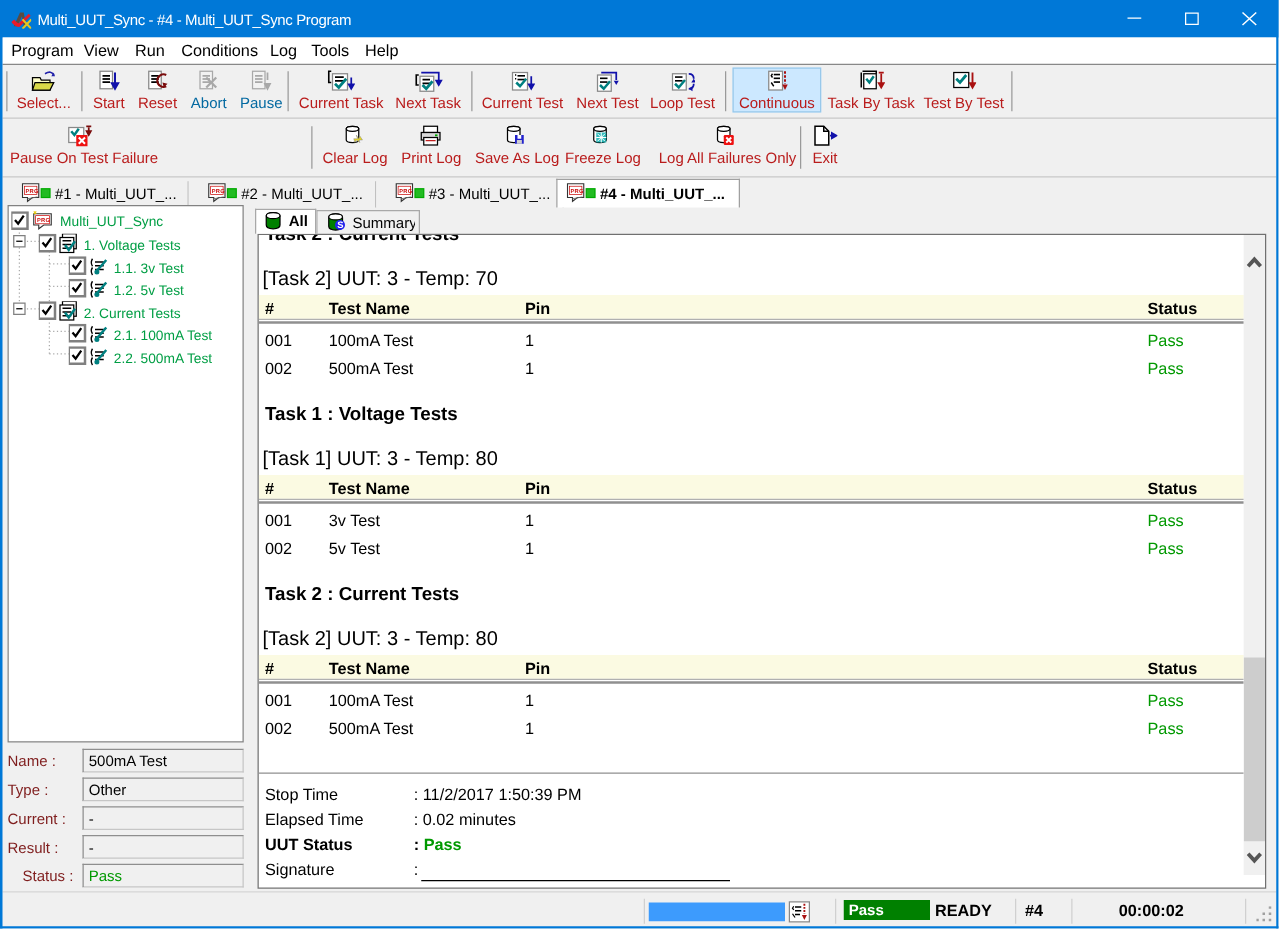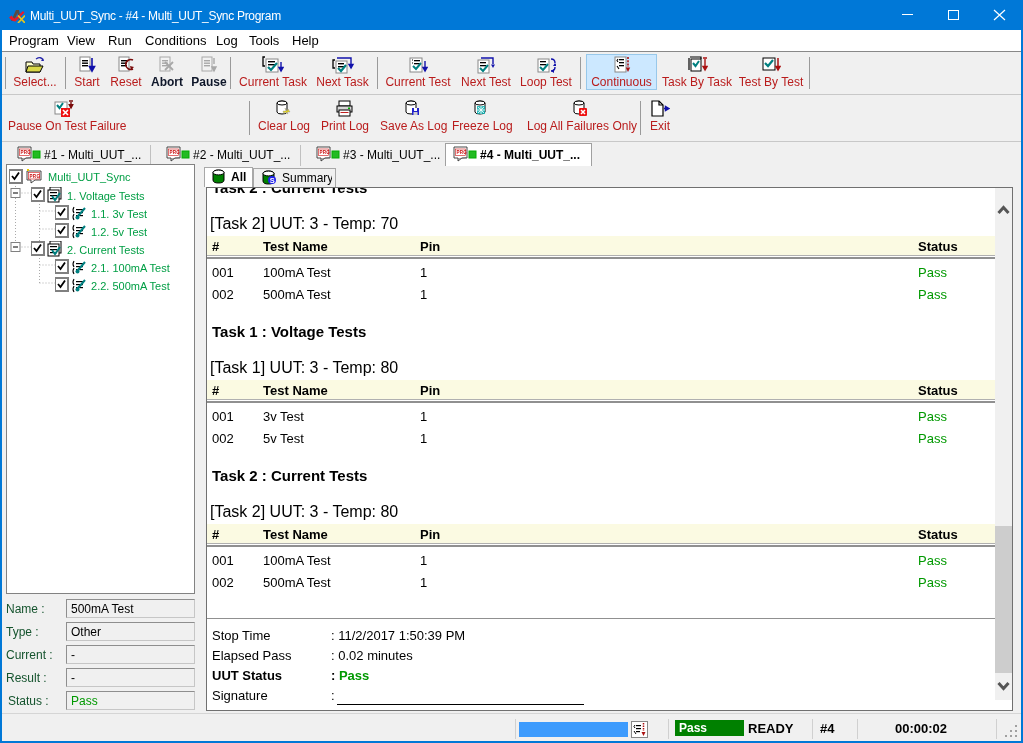--- a/index.html
+++ b/index.html
@@ -15,33 +15,33 @@
 
 
 #menubar { left:2px; top:30px; width:1019px; height:22px; background:#fff; border-bottom:1px solid #888; }
 .menu-item { position:absolute; top:33px; font-size:13px; color:#000; }
 
 
 #tb1 { left:2px; top:52px; width:1019px; height:43px; background:#f0f0f0; border-bottom:1px solid #c8c8c8; }
 #tb2 { left:2px; top:96px; width:1019px; height:46px; background:#f0f0f0; border-bottom:1px solid #c8c8c8; }
 .tbtn { position:absolute; text-align:center; font-size:12px; color:#b91c1c; white-space:nowrap; }
 .tbtn .ic { display:block; margin:0 auto 1px auto; }
-.tbtn.dis { color:#0f172a;font-weight:bold; }
+.tbtn.dis { color:#0369a1; }
 .vsep { position:absolute; width:1px; background:#9a9a9a; }
 
 
 #tabbar { left:2px; top:143px; width:1019px; height:23px; background:#f0f0f0; }
 .ptab { position:absolute; top:145px; height:21px; font-size:12px; color:#000; border-right:1px solid #c0c0c0; background:#f0f0f0; }
 
 
 #tree { left:6px; top:164px; width:189px; height:430px; background:#fff; border:1px solid #828282; overflow:hidden; font-size:12px; }
 .trow { position:absolute; white-space:nowrap; color:#009e44; font-size:11px; }
 
 
-.flabel { position:absolute; font-size:12px; color:#14532d; }
+.flabel { position:absolute; font-size:12px; color:#7f1d1d; }
 .ffield { position:absolute; left:66px; width:129px; height:19px; background:#f0f0f0; border:1px solid #8e8e8e; border-right-color:#c6c6c6; border-bottom-color:#c6c6c6; font-size:12px; padding:2px 0 0 4px; color:#000; }
 
 
 .ltab { position:absolute; font-size:12px; color:#000; background:#f0f0f0; border:1px solid #a8a8a8; border-bottom:none; }
 
 #logbox { left:206px; top:187px; width:807px; height:524px; background:#fff; border:1px solid #707070; overflow:hidden; }
 #logcontent { position:absolute; left:0; top:-187px; width:788px; }
 .tasktitle { position:absolute; left:5px; font-size:15px; font-weight:bold; color:#000; white-space:nowrap; }
 .uutline { position:absolute; left:3px; font-size:16px; color:#000; white-space:nowrap; }
 .yband { position:absolute; left:0px; width:788px; height:19px; background:#fbfae2; }
@@ -500,21 +500,21 @@
 
   <div id="form-content">
     <div class="flabel" style="left:6px; top:602px;">Name :</div>
     <div class="ffield" style="top:599px;">500mA Test</div>
     <div class="flabel" style="left:6px; top:625px;">Type :</div>
     <div class="ffield" style="top:622px;">Other</div>
     <div class="flabel" style="left:6px; top:648px;">Current :</div>
     <div class="ffield" style="top:645px;">-</div>
     <div class="flabel" style="left:6px; top:671px;">Result :</div>
     <div class="ffield" style="top:668px;">-</div>
-    <div class="flabel" style="left:8px; top:694px;">Status :</div>
+    <div class="flabel" style="left:18px; top:694px;">Status :</div>
     <div class="ffield" style="top:691px; color:#009900;">Pass</div>
   </div>
 
   <div class="ltab" style="left:204px; top:167px; width:49px; height:20px; background:#fff; z-index:3;"></div>
   <div class="ltab" style="left:253px; top:168px; width:83px; height:19px;"></div>
   <div id="logtabs-content">
     <svg class="abs" style="left:212px; top:169px; z-index:4;" width="40" height="15">
       <path d="M1 4 Q1 1 6.5 1 Q12 1 12 4 L12 11 Q12 14 6.5 14 Q1 14 1 11 Z" fill="#008000" stroke="#000"></path>
       <ellipse cx="6.5" cy="3.5" rx="5.5" ry="2.4" fill="#fff" stroke="#000"></ellipse>
       <text x="19" y="12" font-size="12" font-weight="bold" fill="#000" font-family="Liberation Sans">All</text>
@@ -581,21 +581,21 @@
       <div class="tcell c3" style="top:552px;">1</div>
       <div class="tcell c4 pass" style="top:552px;">Pass</div>
       <div class="tcell c1" style="top:574px;">002</div>
       <div class="tcell c2" style="top:574px;">500mA Test</div>
       <div class="tcell c3" style="top:574px;">1</div>
       <div class="tcell c4 pass" style="top:574px;">Pass</div>
 
       <div class="hline" style="top:617px; height:1px; background:#909090;"></div>
       <div class="tcell c1" style="top:627px;">Stop Time</div>
       <div class="tcell" style="left:124px; top:627px;">: 11/2/2017 1:50:39 PM</div>
-      <div class="tcell c1" style="top:647px;">Elapsed Pass</div>
+      <div class="tcell c1" style="top:647px;">Elapsed Time</div>
       <div class="tcell" style="left:124px; top:647px;">: 0.02 minutes</div>
       <div class="tcell hdr c1" style="top:667px;">UUT Status</div>
       <div class="tcell hdr" style="left:124px; top:667px;">: <span class="pass">Pass</span></div>
       <div class="tcell c1" style="top:687px;">Signature</div>
       <div class="tcell" style="left:124px; top:687px;">:</div>
       <div class="hline" style="left:130px; top:703px; width:247px; height:1px; background:#000;"></div>
     </div>
   </div>
   <div class="abs" id="vsb">
     <svg width="17" height="512">

